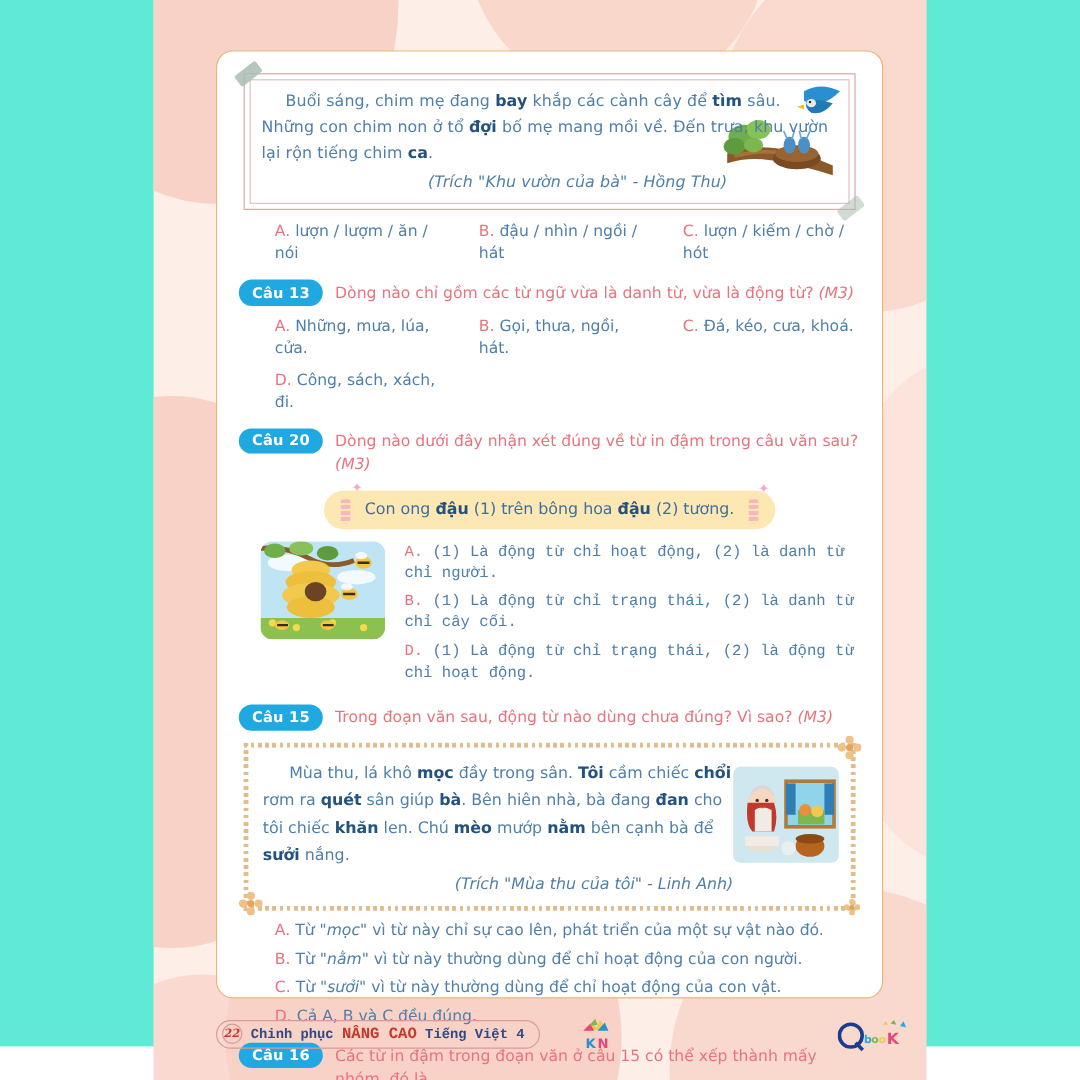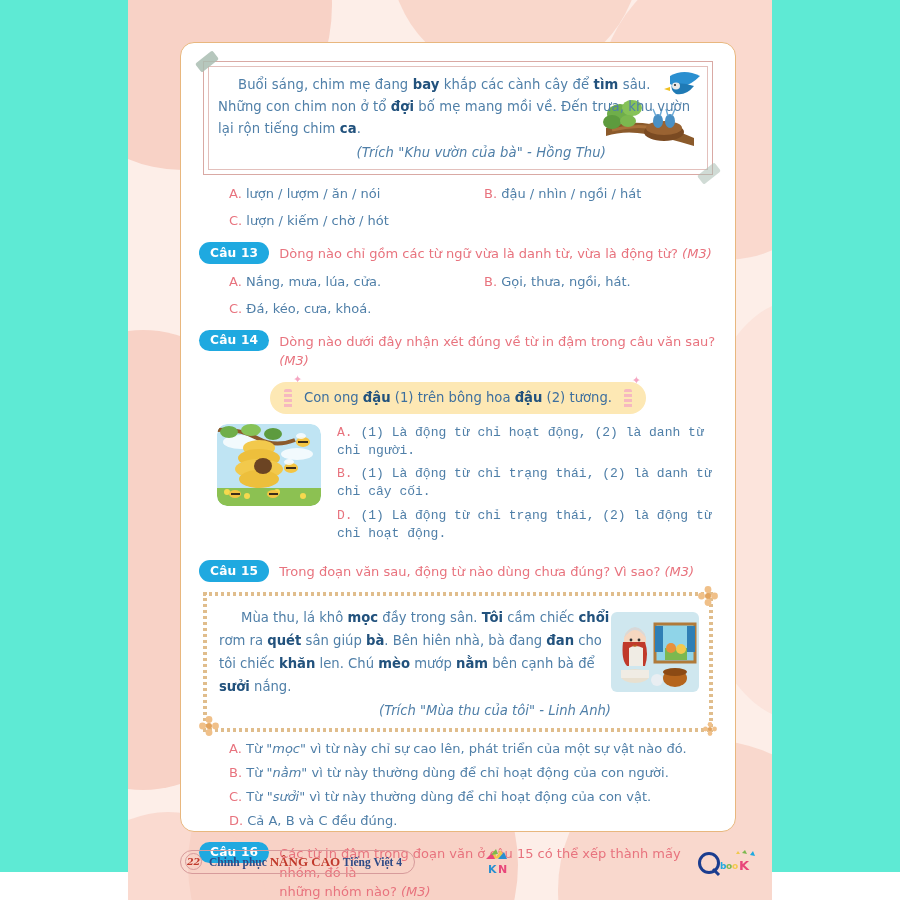--- a/index.html
+++ b/index.html
@@ -79,21 +79,21 @@
   .src {
     display:block; text-align: right; font-style: italic;
     color:#4f7fa8; margin-top: 2px; padding-right: 92px;
   }
 
   
   .bird-art { position: absolute; right: 6px; top: 4px; width: 108px; height: 88px; }
 
   
   .opts { margin: 10px 0 0 0; padding: 0 6px; }
-  .opt-grid { display: grid; grid-template-columns: 1fr 1fr; row-gap: 9px; }
+  .opt-grid { display: grid; grid-template-columns: 1fr 1fr 1fr; row-gap: 9px; }
   .opt {
     font-size: 13px; color: #4f7fa8; line-height: 18px;
     padding-left: 26px;
   }
   .opt .ltr { color: #e8737e; font-weight: 400; }
   .opt i { font-style: italic; }
 
   .opt-list { padding: 0 6px; margin-top: 8px; }
   .opt-list .opt { margin-bottom: 6px; padding-left: 26px; }
 
@@ -193,21 +193,21 @@
   .foot-num {
     display:inline-flex; align-items:center; justify-content:center;
     width: 17px; height: 17px; border-radius:50%;
     border:1px solid #d79b9b; color:#c0392b;
     font-size: 9.5px; font-weight:700;
     font-family:"DejaVu Serif","Liberation Serif",serif;
     margin-right: 7px;
     font-style: italic;
   }
   .foot-txt {
-    font-family:Liberation Serif, serif;
+    font-family:Liberation Mono, monospace;
     font-size: 11.5px; font-weight:700; white-space:nowrap;
   }
   .foot-txt .c1 { color:#2e4a86; }
   .foot-txt .c2 { color:#c0392b; font-size:13px; }
   .foot-txt .c3 { color:#2e4a86; }
 
   .logo-kn { position:absolute; left: 300px; top: 2px; width:34px; height:30px; }
   .logo-qb { position:absolute; right: 8px; top: 2px; width:66px; height:30px; }
 
   .nb { white-space: nowrap; }
@@ -289,35 +289,39 @@
       <div class="badge">Câu 13</div>
       <div class="qtext">
         <span>Dòng nào chỉ gồm các từ ngữ vừa là danh từ, vừa là động từ? </span><span class="m">(M3)</span>
       </div>
     </div>
 
     <div class="opts" style="margin-top:9px">
       <div class="opt-grid">
         <div class="opt">
           <span class="ltr">A.</span>
-          <span>Nắng, mưa, lúa, cửa.</span>
+          <span>Những, mưa, lúa, cửa.</span>
         </div>
         <div class="opt">
           <span class="ltr">B.</span>
           <span>Gọi, thưa, ngồi, hát.</span>
         </div>
         <div class="opt">
           <span class="ltr">C.</span>
           <span>Đá, kéo, cưa, khoá.</span>
         </div>
+        <div class="opt">
+          <span class="ltr">D.</span>
+          <span>Công, sách, xách, đi.</span>
+        </div>
       </div>
     </div>
 
     <div class="qrow">
-      <div class="badge">Câu 14</div>
+      <div class="badge">Câu 20</div>
       <div class="qtext">
         <span>Dòng nào dưới đây nhận xét đúng về từ in đậm trong câu văn sau? </span><span class="m">(M3)</span>
       </div>
     </div>
 
     <div class="hl-wrap">
       <span class="spark s1">✦</span>
       <span class="spark s2">✦</span>
       <div class="hl">
         <span class="deco l"></span>

